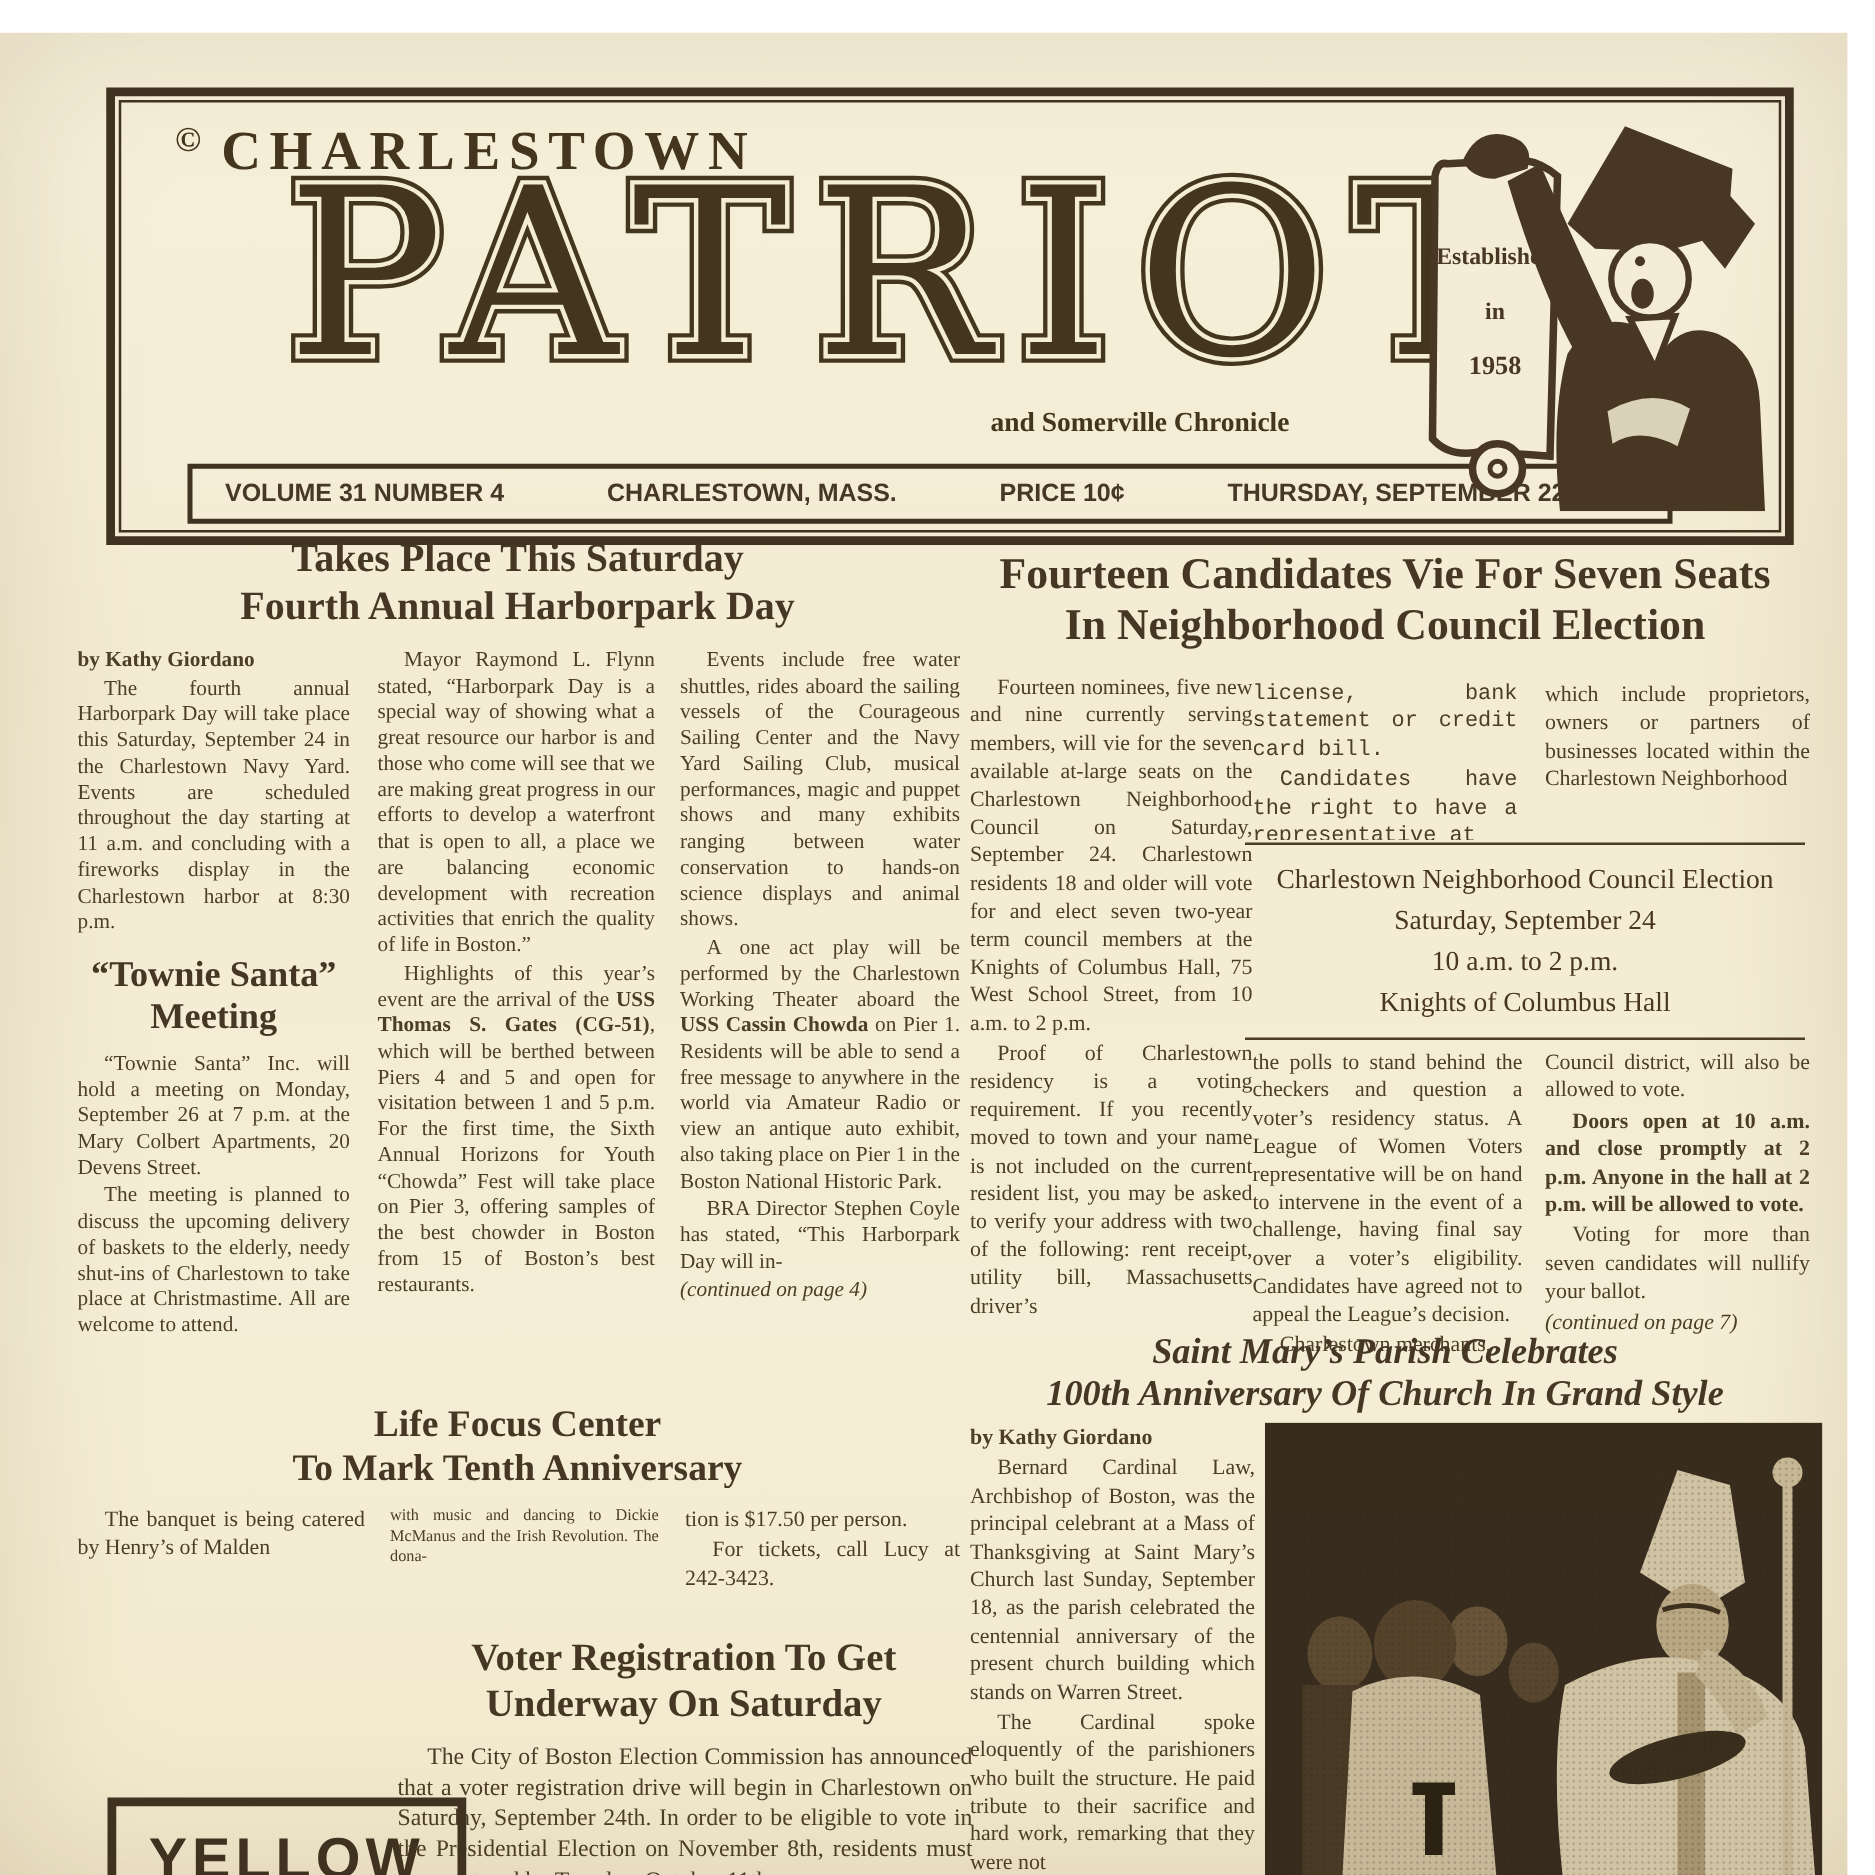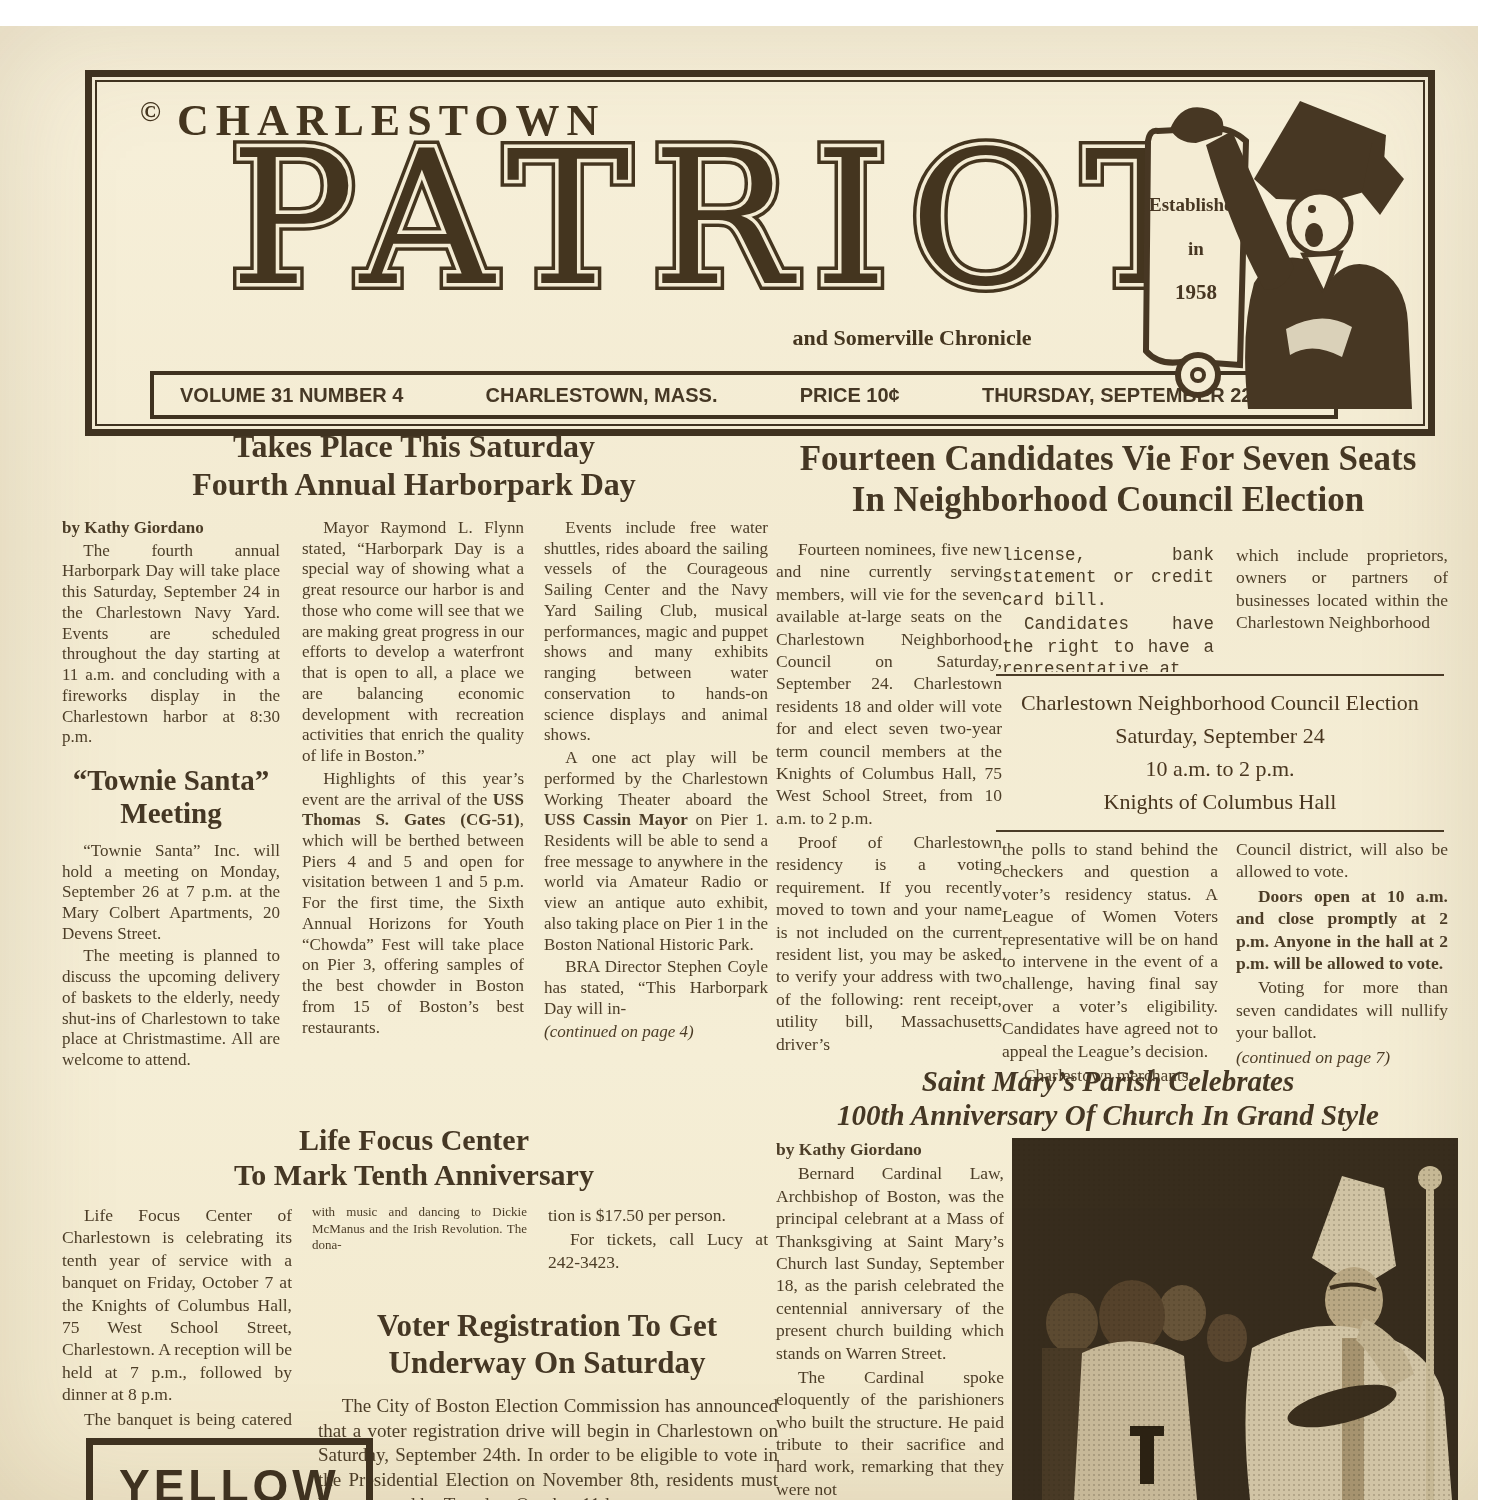--- a/index.html
+++ b/index.html
@@ -119,21 +119,21 @@
     <p>The meeting is planned to discuss the upcoming delivery of baskets to the elderly, needy shut-ins of Charlestown to take place at Christmastime. All are welcome to attend.</p>
   </div>
 
   <div class="col" style="left:302px;top:492px;width:222px;height:615px;">
     <p>Mayor Raymond L. Flynn stated, “Harborpark Day is a special way of showing what a great resource our harbor is and those who come will see that we are making great progress in our efforts to develop a waterfront that is open to all, a place we are balancing economic development with recreation activities that enrich the quality of life in Boston.”</p>
     <p><span>Highlights of this year’s event are the arrival of the </span><span class="b">USS Thomas S. Gates (CG-51)</span><span>, which will be berthed between Piers 4 and 5 and open for visitation between 1 and 5 p.m. For the first time, the Sixth Annual Horizons for Youth “Chowda” Fest will take place on Pier 3, offering samples of the best chowder in Boston from 15 of Boston’s best restaurants.</span></p>
   </div>
 
   <div class="col" style="left:544px;top:492px;width:224px;height:615px;">
     <p>Events include free water shuttles, rides aboard the sailing vessels of the Courageous Sailing Center and the Navy Yard Sailing Club, musical performances, magic and puppet shows and many exhibits ranging between water conservation to hands-on science displays and animal shows.</p>
-    <p><span>A one act play will be performed by the Charlestown Working Theater aboard the </span><span class="b">USS Cassin Mayor</span><span> on Pier 1. Residents will be able to send a free message to anywhere in the world via Amateur Radio or view an antique auto exhibit, also taking place on Pier 1 in the Boston National Historic Park.</span></p>
+    <p><span>A one act play will be performed by the Charlestown Working Theater aboard the </span><span class="b">USS Cassin Chowda</span><span> on Pier 1. Residents will be able to send a free message to anywhere in the world via Amateur Radio or view an antique auto exhibit, also taking place on Pier 1 in the Boston National Historic Park.</span></p>
     <p>BRA Director Stephen Coyle has stated, “This Harborpark Day will in-</p>
     <p class="cont noindent">(continued on page 4)</p>
   </div>
 
   <div class="headline" style="left:772px;top:412px;width:672px;font-size:35px;">
     <div>Fourteen Candidates Vie For Seven Seats</div>
     <div>In Neighborhood Council Election</div>
   </div>
 
   <div class="col" style="left:776px;top:512px;width:226px;height:550px;font-size:17.5px;line-height:1.28;">
@@ -218,21 +218,20 @@
       <rect width="446" height="362" fill="#8a7148" opacity=".07"></rect>
     </svg>
   </div>
 
   <div class="headline" style="left:58px;top:1096px;width:712px;font-size:30px;">
     <div>Life Focus Center</div>
     <div>To Mark Tenth Anniversary</div>
   </div>
 
   <div class="col" style="left:62px;top:1178px;width:230px;height:230px;font-size:17.5px;line-height:1.28;">
-    <p>Life Focus Center of Charlestown is celebrating its tenth year of service with a banquet on Friday, October 7 at the Knights of Columbus Hall, 75 West School Street, Charlestown. A reception will be held at 7 p.m., followed by dinner at 8 p.m.</p>
     <p>The banquet is being catered by Henry’s of Malden</p>
   </div>
 
   <div class="col" style="left:312px;top:1178px;width:215px;height:100px;font-size:13px;line-height:1.28;">
     <p class="noindent">with music and dancing to Dickie McManus and the Irish Revolution. The dona-</p>
   </div>
 
   <div class="col" style="left:548px;top:1178px;width:220px;height:100px;font-size:17.5px;line-height:1.28;">
     <p class="noindent">tion is $17.50 per person.</p>
     <p>For tickets, call Lucy at 242-3423.</p>

